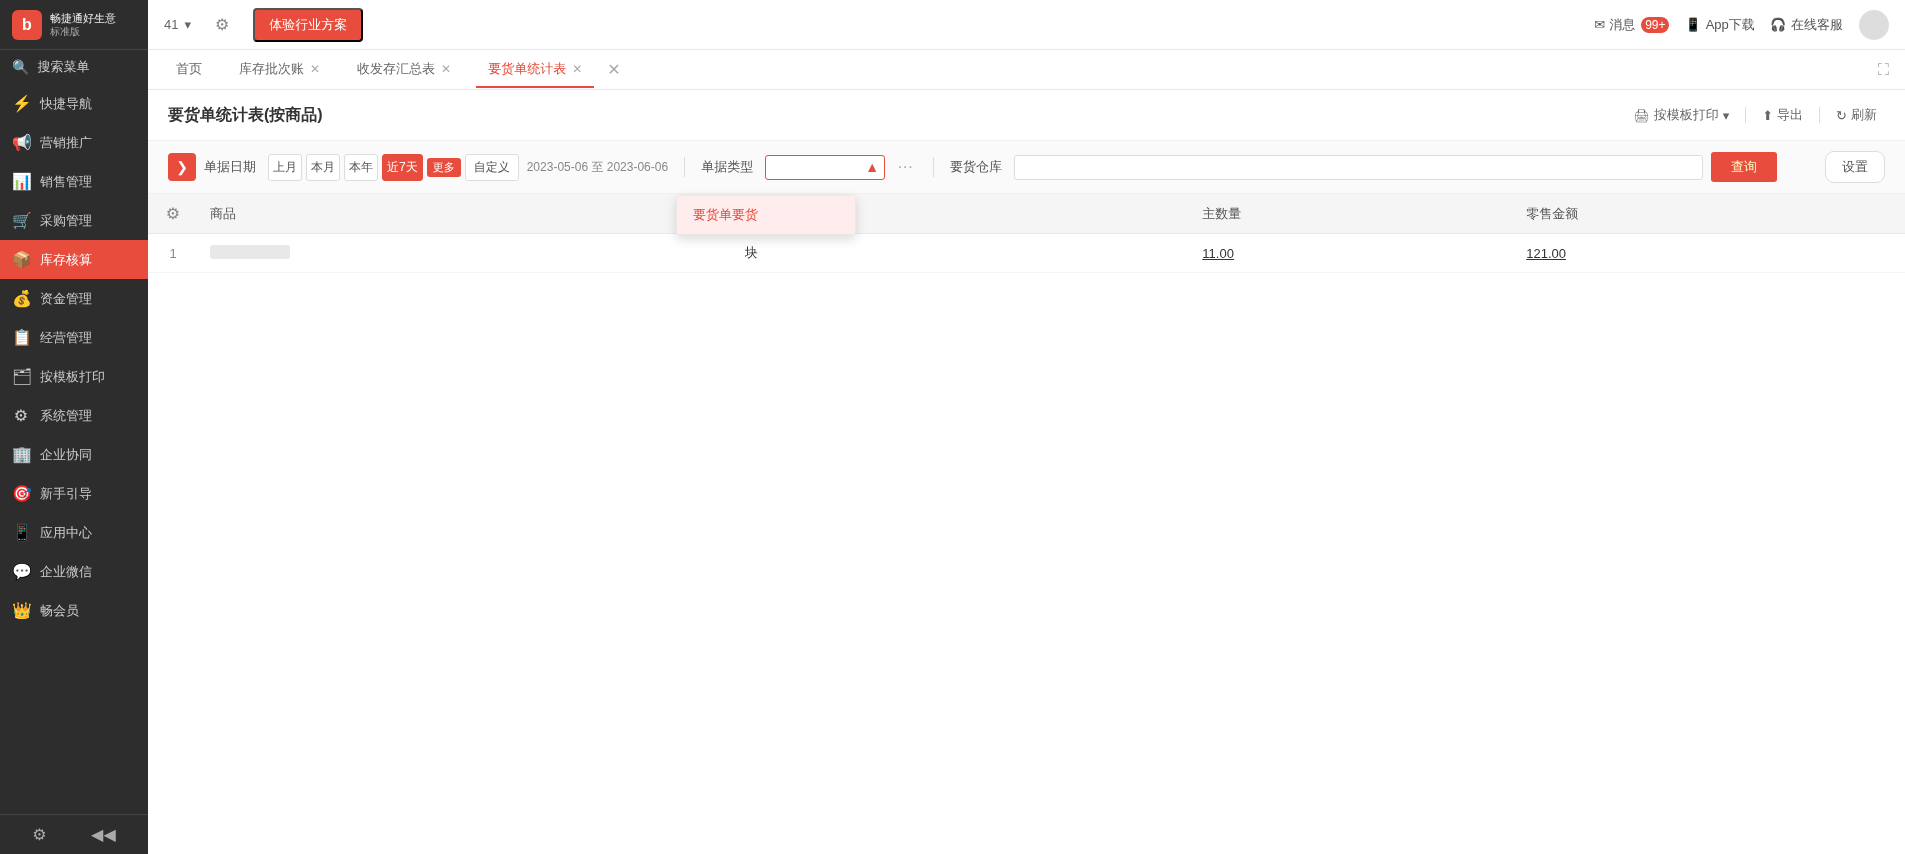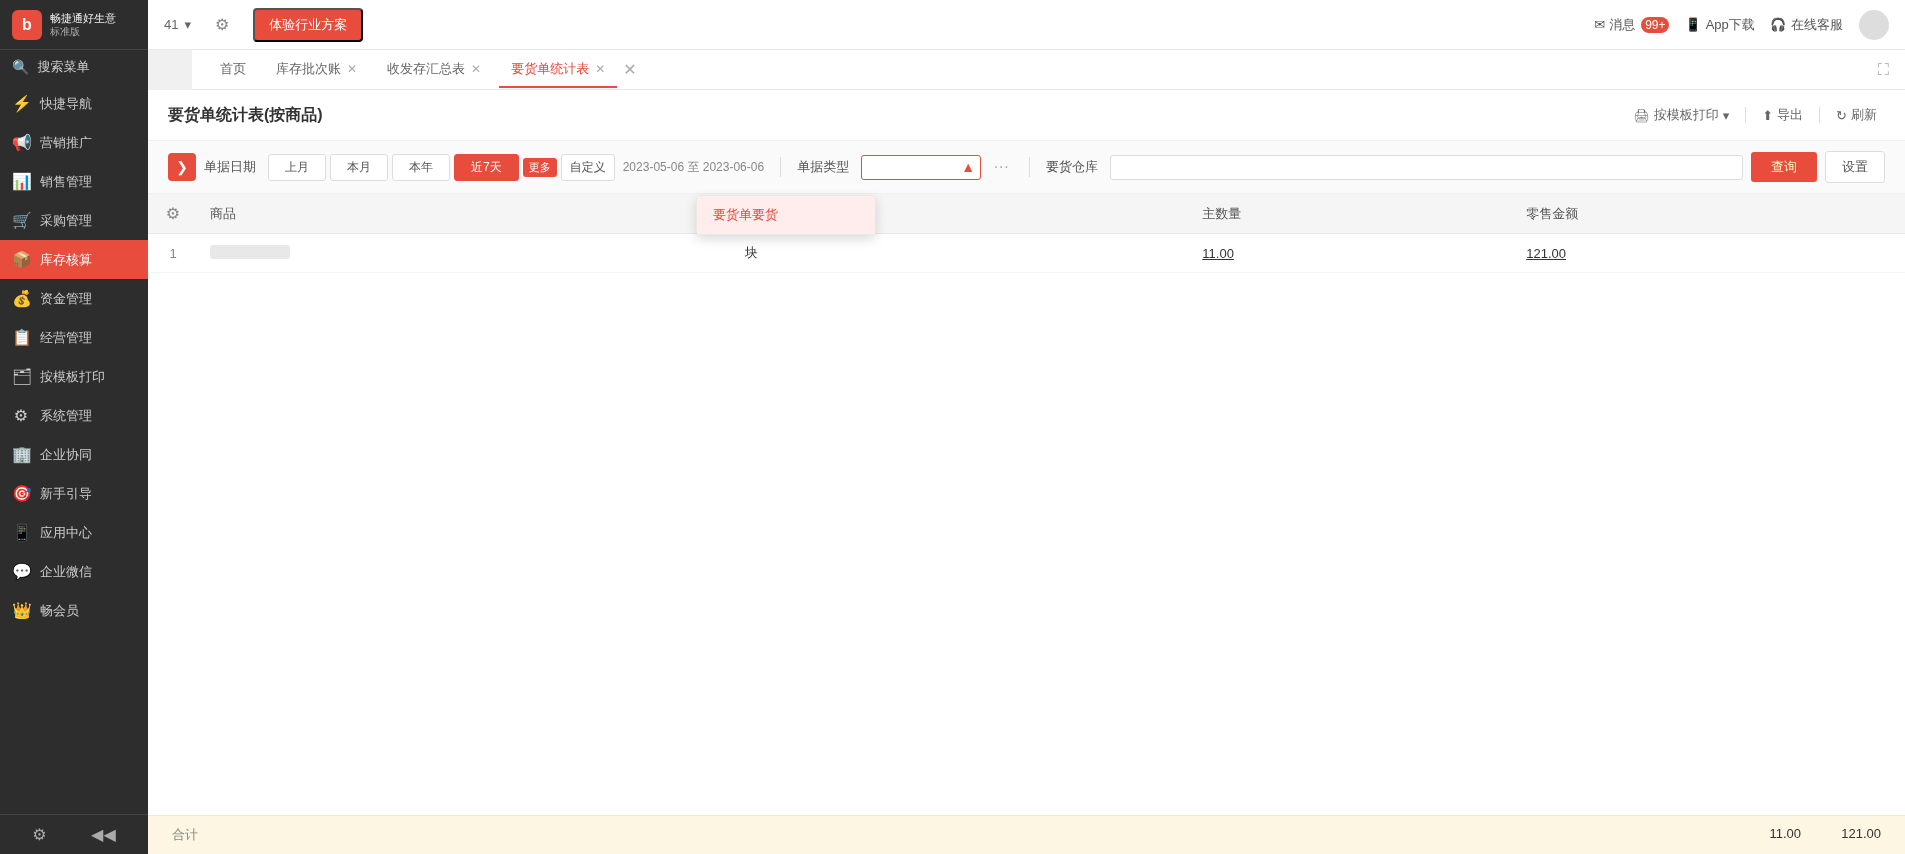--- a/index.html
+++ b/index.html
@@ -133,22 +133,21 @@
 
     
     .tabs {
       background: white;
       display: flex;
       align-items: center;
       padding: 0 16px;
       border-bottom: 1px solid #e8e8e8;
       height: 40px;
       flex-shrink: 0;
-      gap: 6px;
-      margin-left: 44px;
+      gap: 13px;
     }
     .tab {
       display: flex;
       align-items: center;
       padding: 8px 12px;
       font-size: 13px;
       cursor: pointer;
       color: #666;
       border-bottom: 2px solid transparent;
       gap: 6px;
@@ -207,21 +206,21 @@
       display: flex;
       align-items: center;
       justify-content: center;
       border-radius: 4px;
       cursor: pointer;
       font-size: 14px;
     }
     .filter-label { color: #555; font-size: 13px; margin-right: 4px; white-space: nowrap; }
     .filter-date-options { display: flex; align-items: center; gap: 4px; }
     .filter-date-btn {
-      padding: 4px 16px;
+      padding: 4px 4px;
       border: 1px solid #ddd;
       border-radius: 3px;
       background: white;
       cursor: pointer;
       font-size: 12px;
       color: #555;
     }
     .filter-date-btn.active { background: #e74c3c; color: white; border-color: #e74c3c; }
     .filter-date-more {
       background: #e74c3c;
@@ -295,29 +294,30 @@
       border: none;
       border-radius: 3px;
       padding: 6px 20px;
       font-size: 13px;
       cursor: pointer;
     }
     .filter-set-btn {
       background: white;
       color: #555;
       border: 1px solid #ddd;
-      border-radius: 3px;
+      border-radius: 9px;
       padding: 6px 16px;
       font-size: 13px;
       cursor: pointer;
+      margin-left: 40px;
     }
     .dropdown-menu {
       position: absolute;
       top: 195px;
-      left: 696px;
+      left: 676px;
       background: white;
       border: 1px solid #e8e8e8;
       border-radius: 4px;
       box-shadow: 0 4px 12px rgba(0,0,0,0.15);
       z-index: 200;
       min-width: 180px;
     }
     .dropdown-item {
       padding: 10px 16px;
       font-size: 13px;
@@ -587,24 +587,18 @@
               <span class="td-num">11.00</span>
             </td>
             <td>
               <span class="td-num">121.00</span>
             </td>
           </tr>
         </tbody>
       </table>
     </div>
 
-    <div class="table-footer">
-      <span class="col-label">合计</span>
-      <span class="col-label" style="flex:1"></span>
-      <span class="col-val">11.00</span>
-      <span class="col-val">121.00</span>
-    </div>
   </div>
 </div>
 
 <div class="dropdown-menu">
   <div class="dropdown-item selected">要货单要货</div>
 </div>
 
 </body></html>

